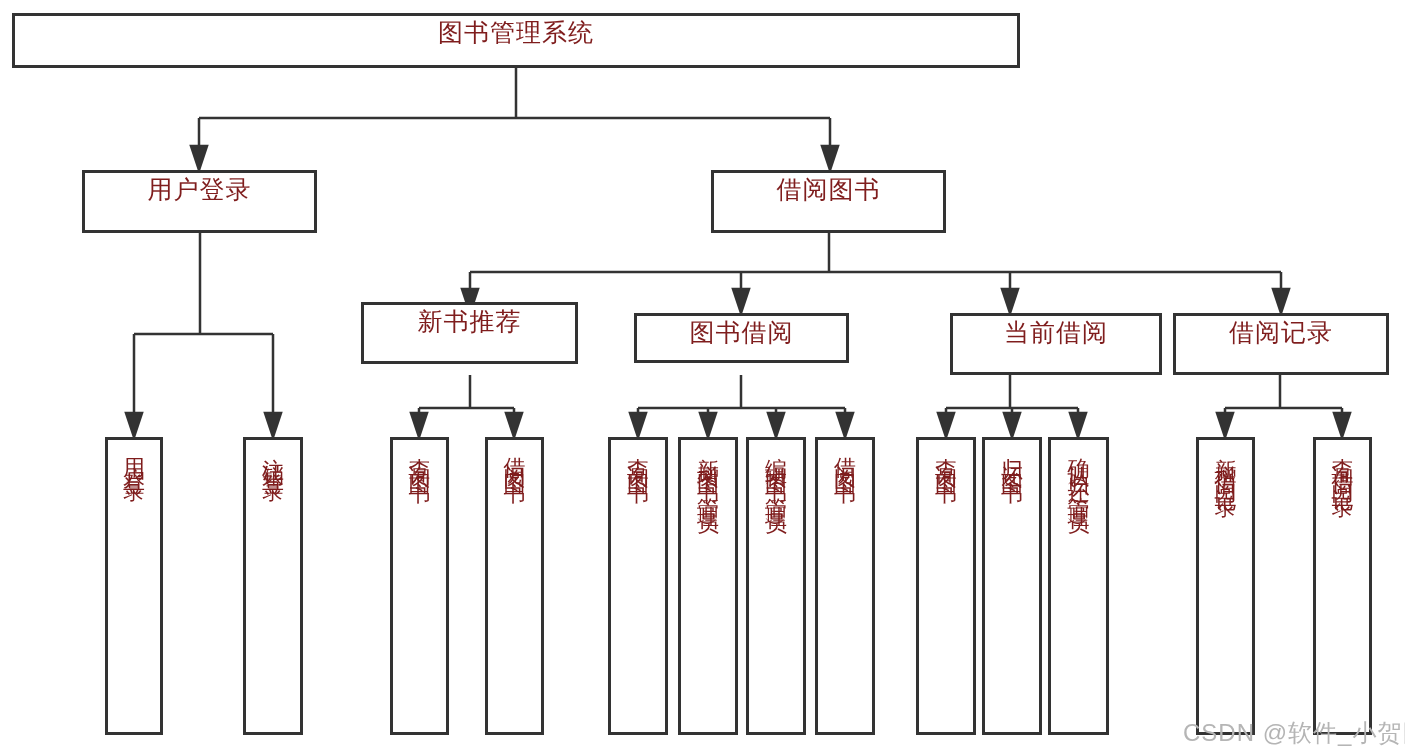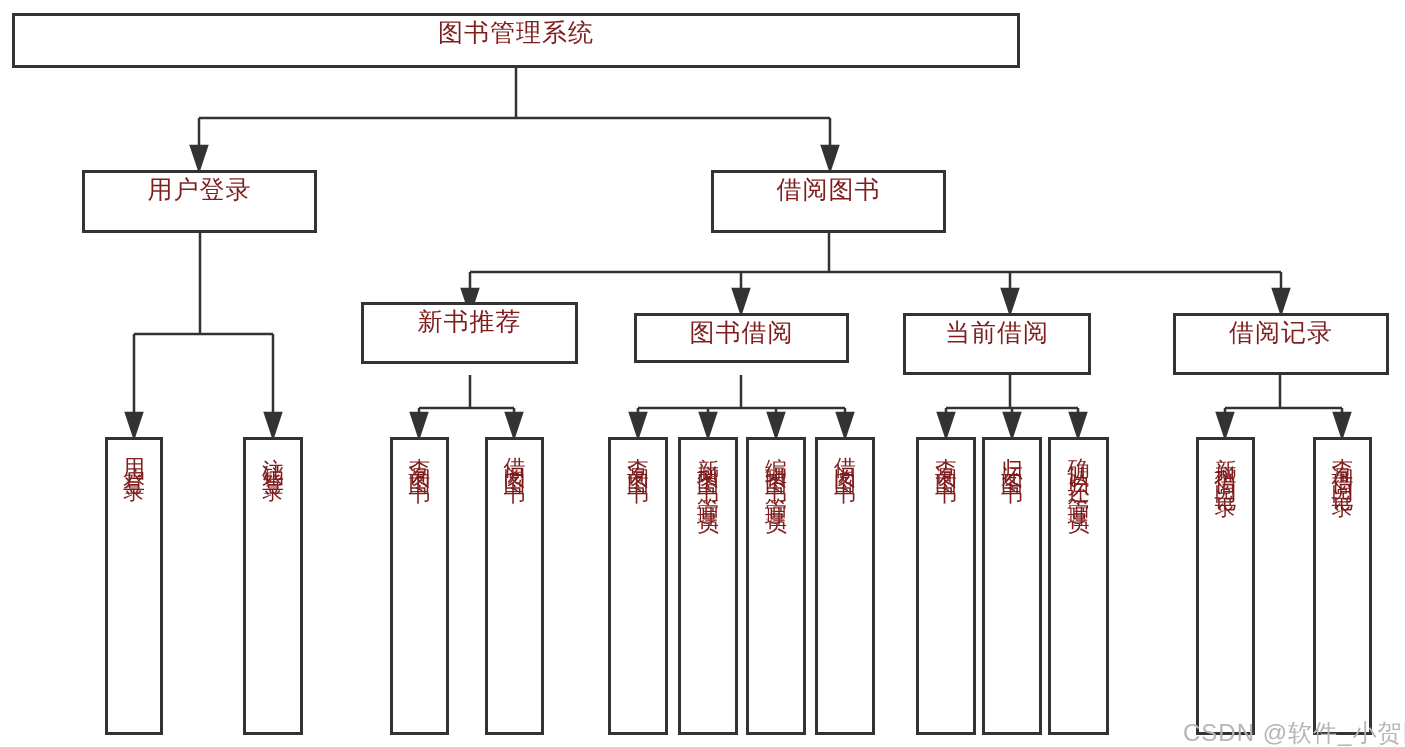--- a/index.html
+++ b/index.html
@@ -116,21 +116,21 @@
   <div class="box" style="left:711px; top:170px; width:235px; height:63px;">
     <span class="htext">借阅图书</span>
   </div>
 
   <div class="box" style="left:361px; top:302px; width:217px; height:62px;">
     <span class="htext">新书推荐</span>
   </div>
   <div class="box" style="left:634px; top:313px; width:215px; height:50px;">
     <span class="htext">图书借阅</span>
   </div>
-  <div class="box" style="left:903px; top:313px; width:188px; height:62px;">
+  <div class="box" style="left:950px; top:313px; width:212px; height:62px;">
     <span class="htext">当前借阅</span>
   </div>
   <div class="box" style="left:1173px; top:313px; width:216px; height:62px;">
     <span class="htext">借阅记录</span>
   </div>
 
   <div class="box" style="left:105px; top:437px; width:58px; height:298px;">
     <span class="vtext">用户登录</span>
   </div>
   <div class="box" style="left:243px; top:437px; width:60px; height:298px;">

